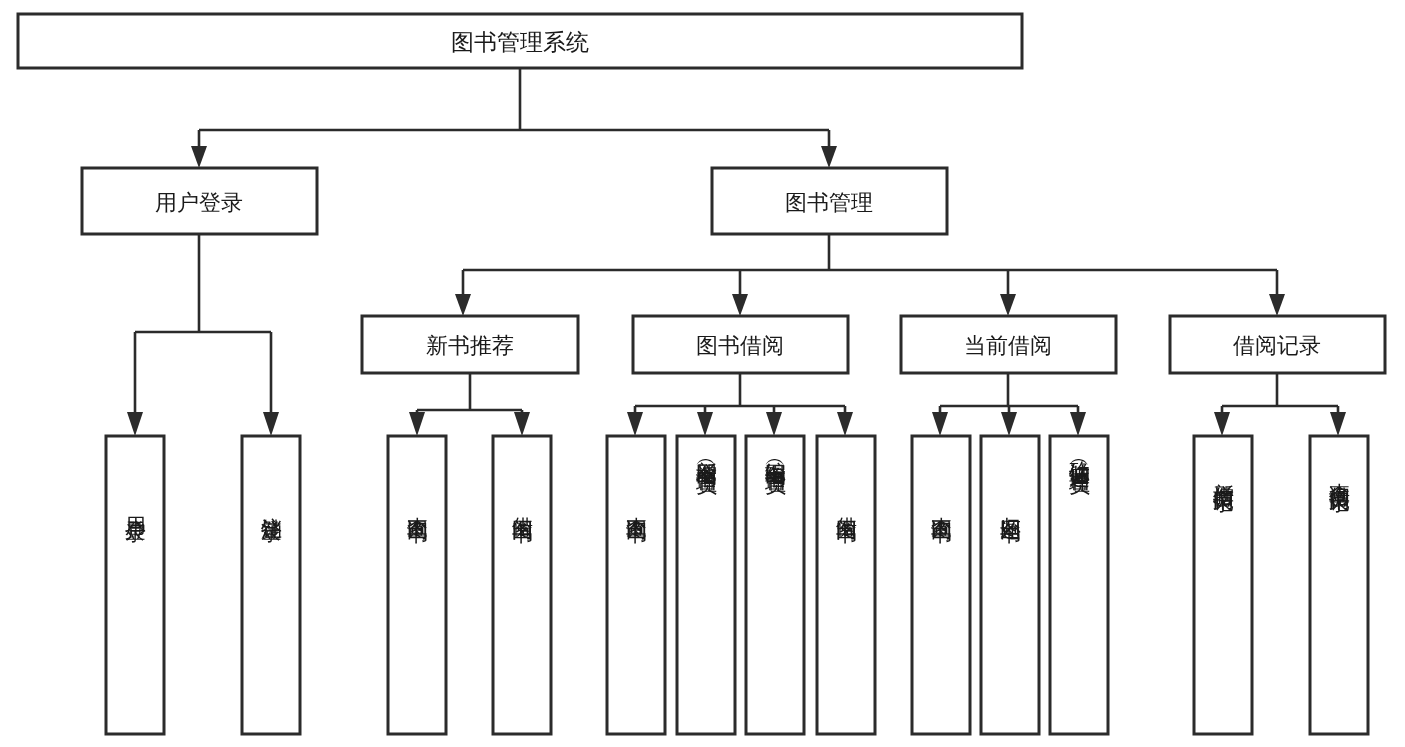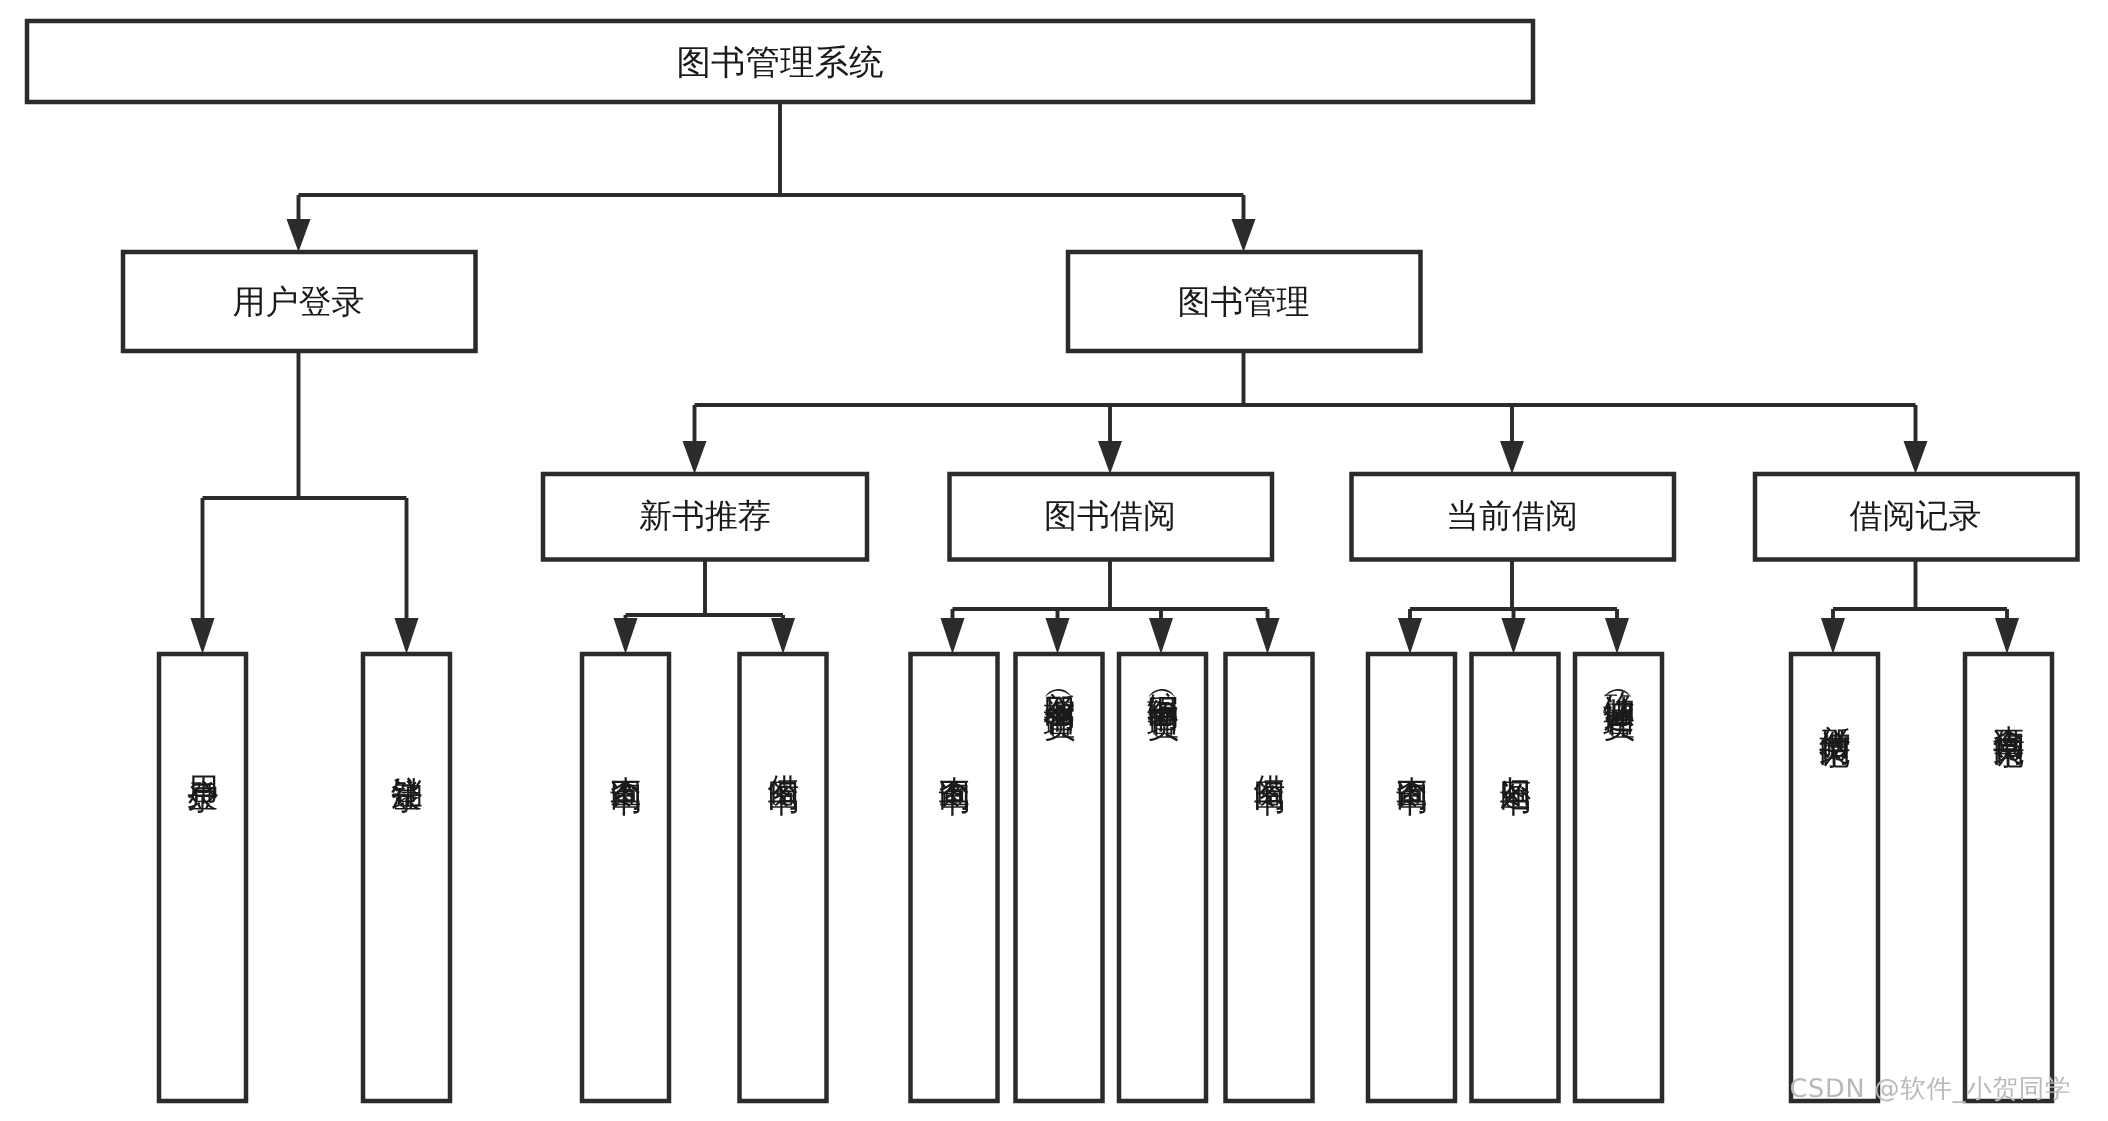--- a/index.html
+++ b/index.html
@@ -257,15 +257,14 @@
     <span class="vert-label">确认归还（管理员）</span>
   </div>
 
   <div class="vert-label-wrap" style="left:1194px; top:466px; width:58px; height:268px;">
     <span class="vert-label">新增借阅记录</span>
   </div>
   <div class="vert-label-wrap" style="left:1310px; top:466px; width:58px; height:268px;">
     <span class="vert-label">查询借阅记录</span>
   </div>
 
-  <div class="watermark">CSDN @软件_小贺同学</div>
 
 </div>
 
 </body></html>

